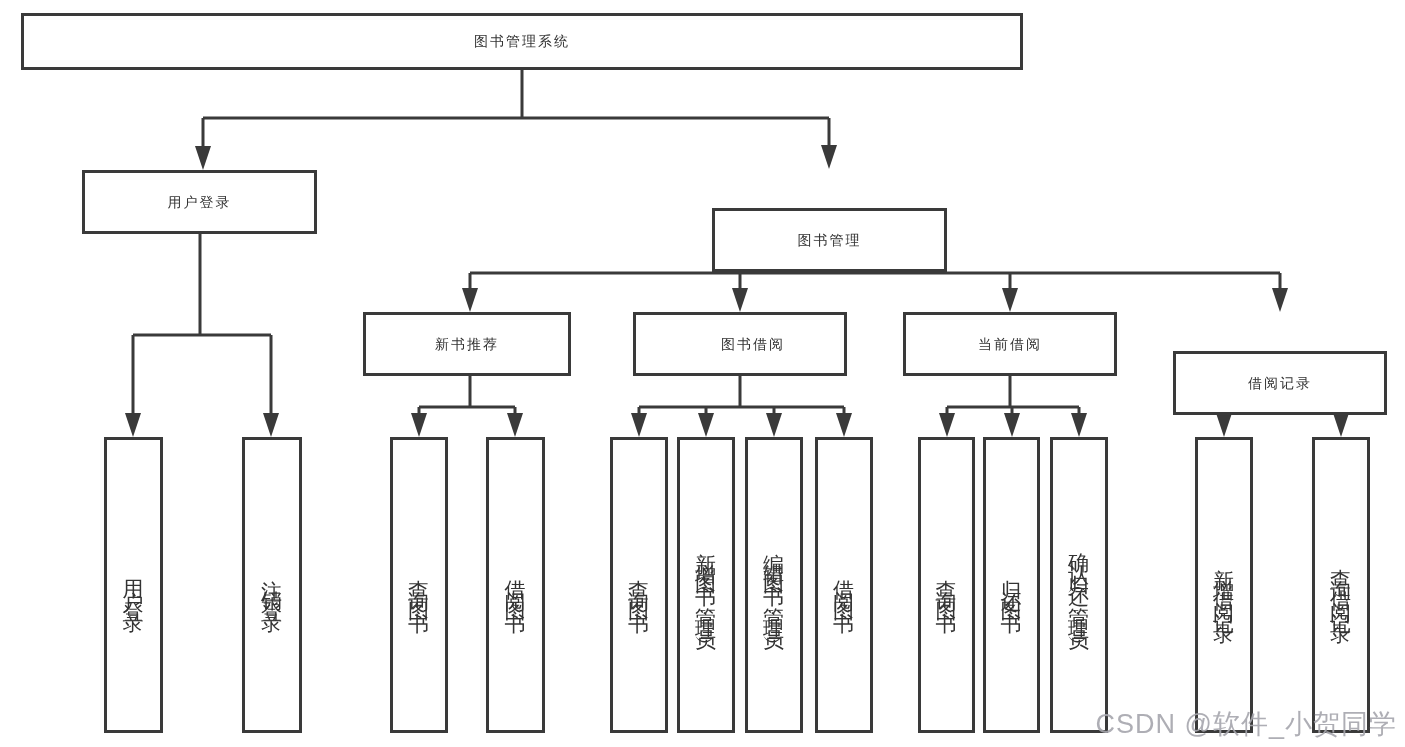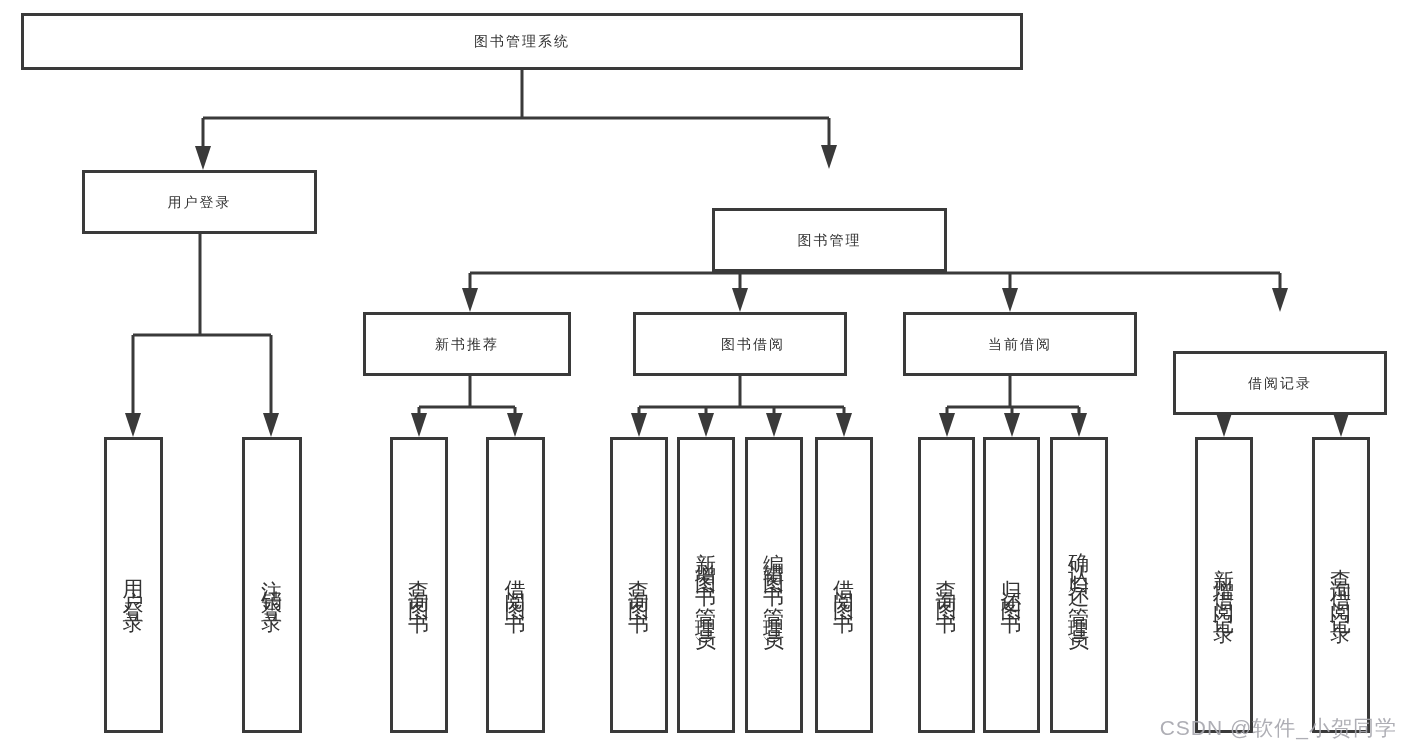--- a/index.html
+++ b/index.html
@@ -26,21 +26,21 @@
     font-size:14px;letter-spacing:2px;line-height:1.2;
     white-space:nowrap;
   }
   .node.leaf{
     writing-mode:vertical-lr;text-orientation:mixed;
     letter-spacing:11px;white-space:normal;
     font-size:21px;
   }
   .watermark{
     position:absolute;right:8px;bottom:5px;
-    font-size:21px;letter-spacing:1px;
+    font-size:27px;letter-spacing:1px;
     color:var(--wm);opacity:.9;z-index:5;
   }
 </style>
 </head>
 <body>
 
 <div class="stage">
 
   <svg class="connectors" width="1405" height="747" aria-hidden="true">
 
@@ -82,21 +82,21 @@
   <div class="node" style="left:21px;top:13px;width:1002px;height:57px;">图书管理系统</div>
 
   <div class="node" style="left:82px;top:170px;width:235px;height:64px;">用户登录</div>
   <div class="node" style="left:712px;top:169px;width:235px;height:64px;margin-top:39px;">图书管理</div>
 
   <div class="node leaf" style="left:104px;top:437px;width:59px;height:296px;">用户登录</div>
   <div class="node leaf" style="left:242px;top:437px;width:60px;height:296px;">注销登录</div>
 
   <div class="node" style="left:363px;top:312px;width:208px;height:64px;">新书推荐</div>
   <div class="node" style="left:633px;top:312px;width:214px;height:64px;padding-left:26px;">图书借阅</div>
-  <div class="node" style="left:903px;top:312px;width:234px;height:64px;">当前借阅</div>
+  <div class="node" style="left:903px;top:312px;width:214px;height:64px;">当前借阅</div>
   <div class="node" style="left:1173px;top:312px;width:214px;height:64px;margin-top:39px;">借阅记录</div>
 
   <div class="node leaf" style="left:390px;top:437px;width:58px;height:296px;">查询图书</div>
   <div class="node leaf" style="left:486px;top:437px;width:59px;height:296px;">借阅图书</div>
 
   <div class="node leaf" style="left:610px;top:437px;width:58px;height:296px;">查询图书</div>
   <div class="node leaf" style="left:677px;top:437px;width:58px;height:296px;">新增图书（管理员）</div>
   <div class="node leaf" style="left:745px;top:437px;width:58px;height:296px;">编辑图书（管理员）</div>
   <div class="node leaf" style="left:815px;top:437px;width:58px;height:296px;">借阅图书</div>
 

